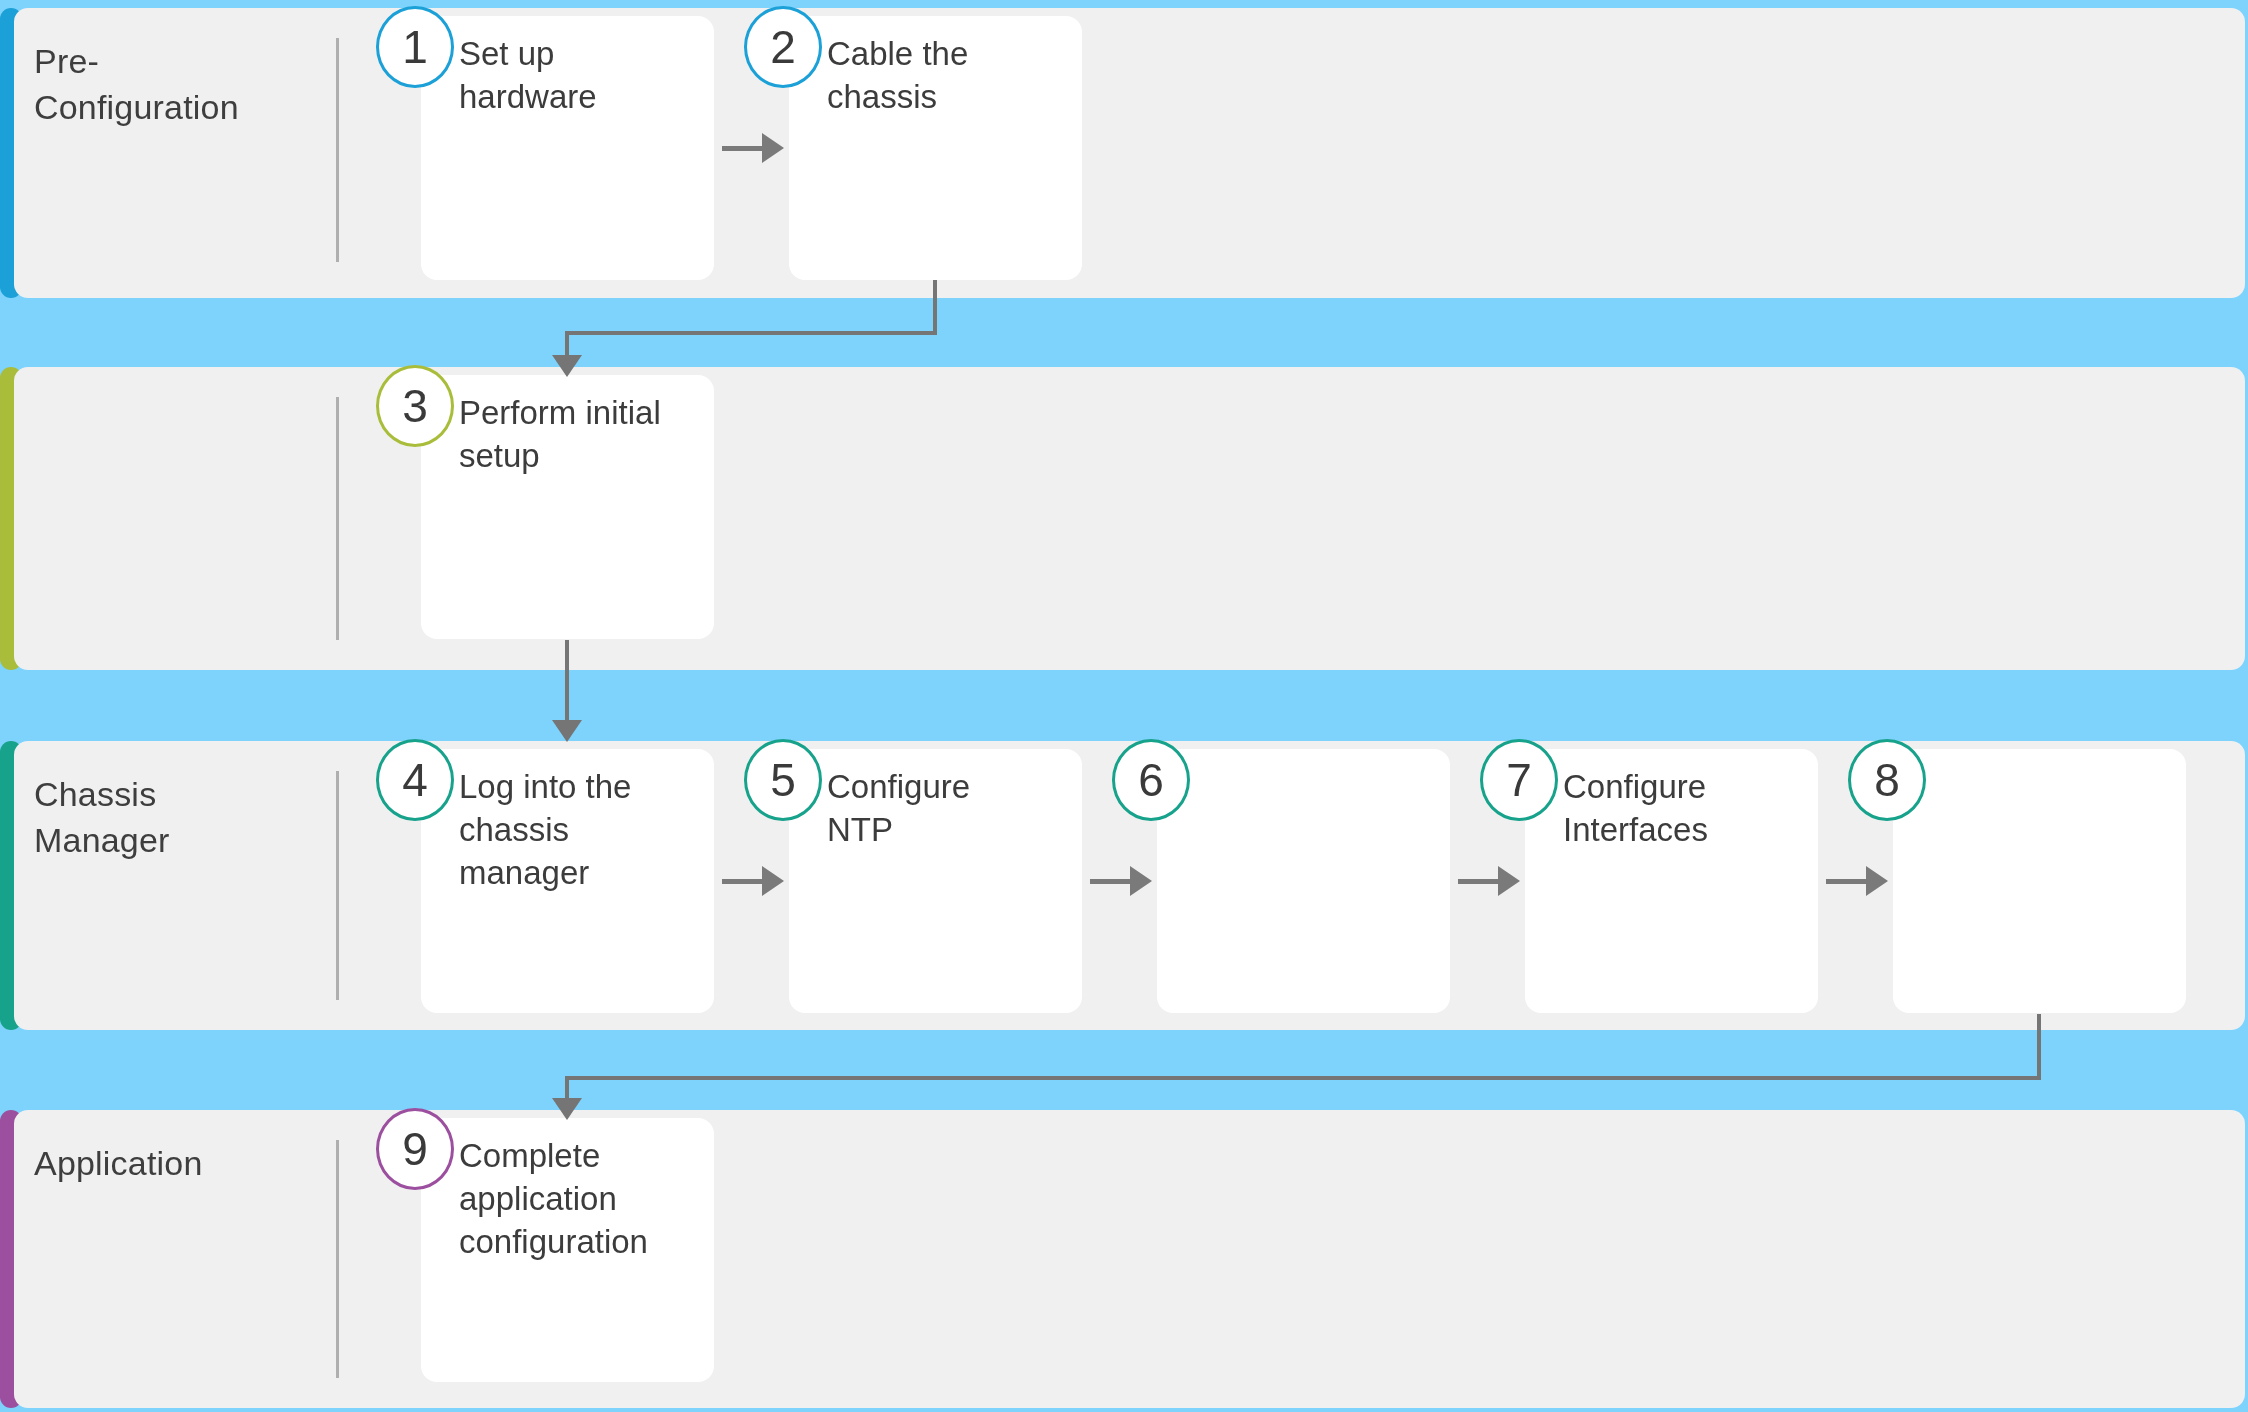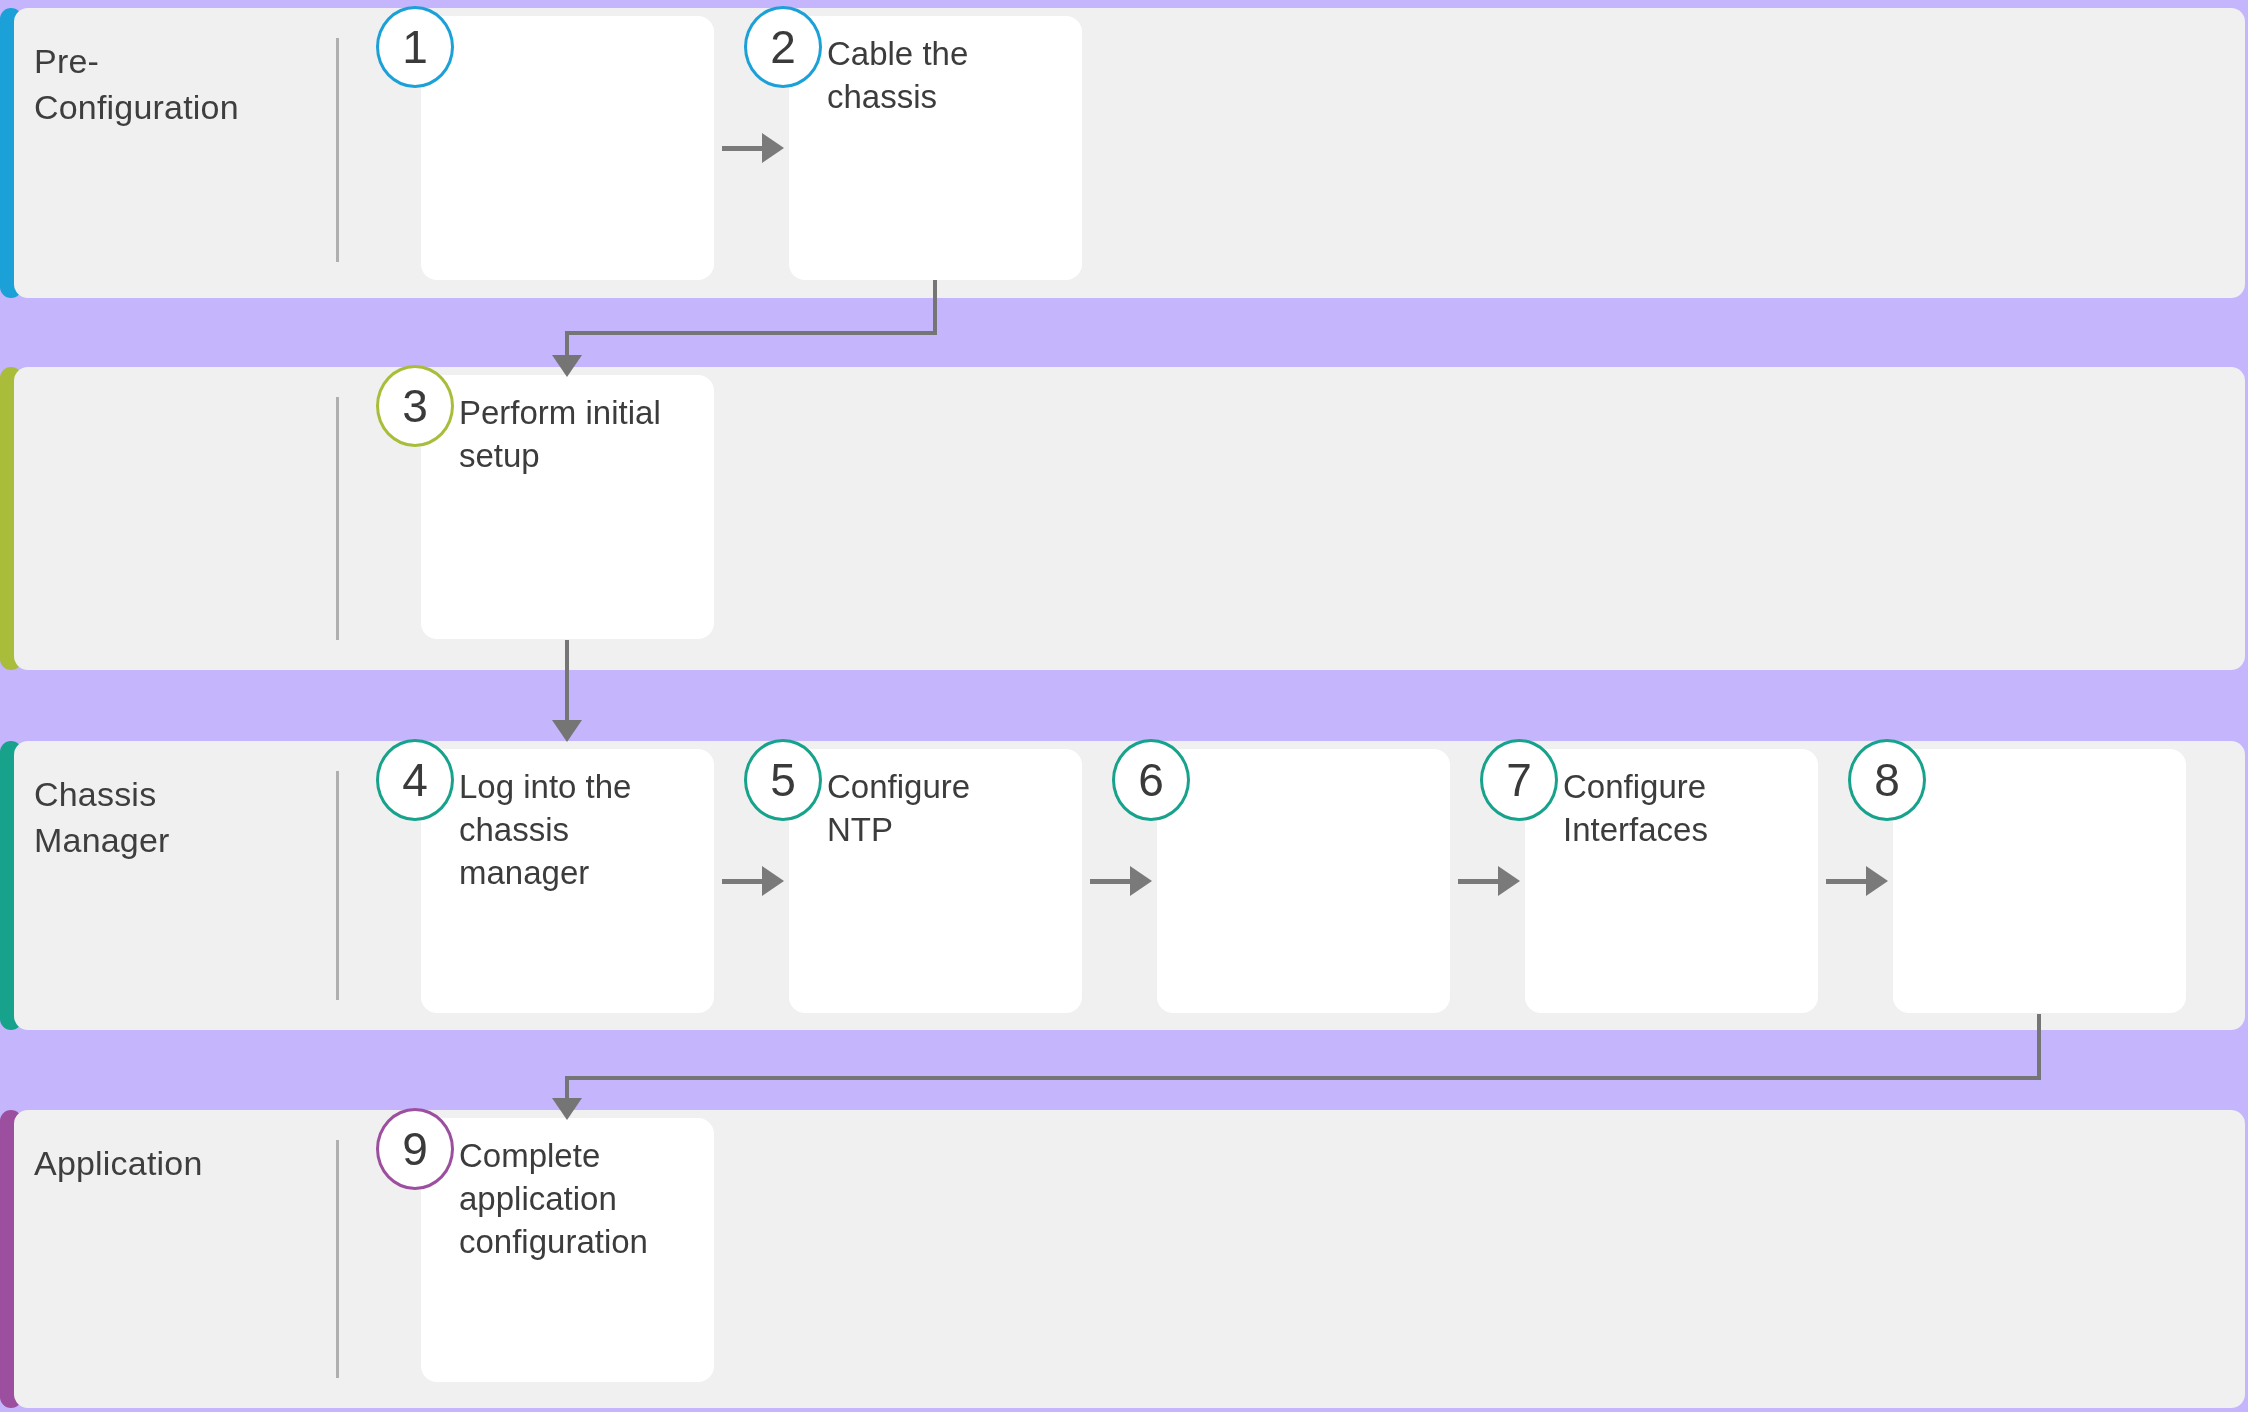--- a/index.html
+++ b/index.html
@@ -1,17 +1,17 @@
 <!DOCTYPE html>
 <html><head>
 <meta charset="utf-8">
 <style>
   html,body{margin:0;padding:0;background:#ffffff;}
   #stage{
-    position:relative;width:2248px;height:1412px;overflow:hidden;background:#c4b5fd;
+    position:relative;width:2248px;height:1412px;overflow:hidden;background:#7dd3fc;
     font-family:"Liberation Sans", sans-serif;
   }
   .band{position:absolute;left:14px;right:3px;background:#F0F0F0;border-radius:14px;}
   .accent{position:absolute;left:0;width:22px;border-radius:11px;}
   .row-label{
     position:absolute;left:34px;font-size:34px;line-height:46px;color:#3E3E3E;
     white-space:pre-line;letter-spacing:0.2px;
   }
   .divider{position:absolute;left:336px;width:3px;background:#AFAFAF;}
   .card{position:absolute;width:293px;height:264px;background:#FFFFFF;border-radius:16px;}
@@ -60,20 +60,22 @@
 
   <div class="accent" style="top: 1110px; height: 298px; background-color: rgb(156, 79, 159);"></div>
   <div class="band" style="top:1110px;height:298px;"></div>
   <div class="row-label" style="top:1140px;">Application</div>
   <div class="divider" style="top:1140px;height:238px;"></div>
 
   <div class="card" style="left:421px;top:16px;">
     <div class="badge" style="border-color: rgb(27, 160, 215);">
       <span>1</span>
     </div>
+    <div class="card-text">Set up
+hardware</div>
   </div>
 
   <div class="card" style="left:789px;top:16px;">
     <div class="badge" style="border-color: rgb(27, 160, 215);">
       <span>2</span>
     </div>
     <div class="card-text">Cable the
 chassis</div>
   </div>
 

